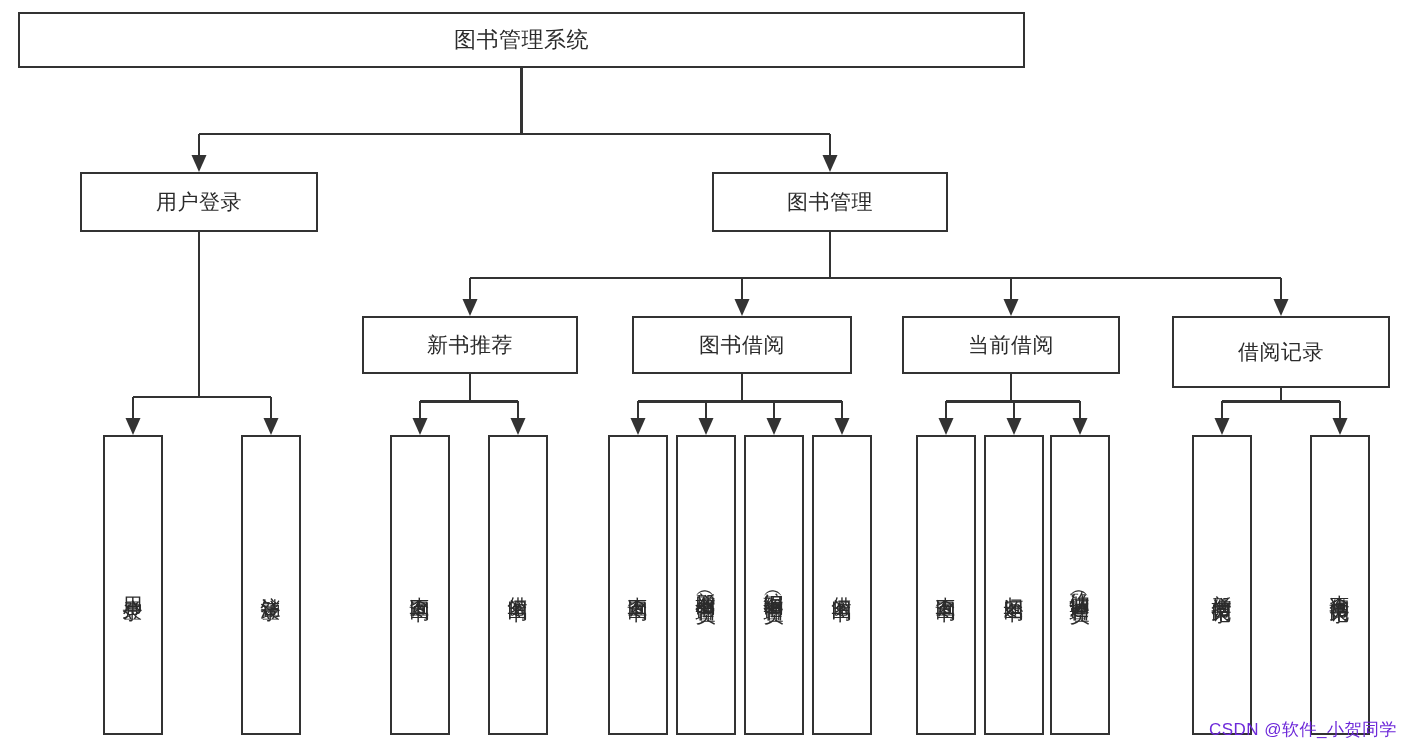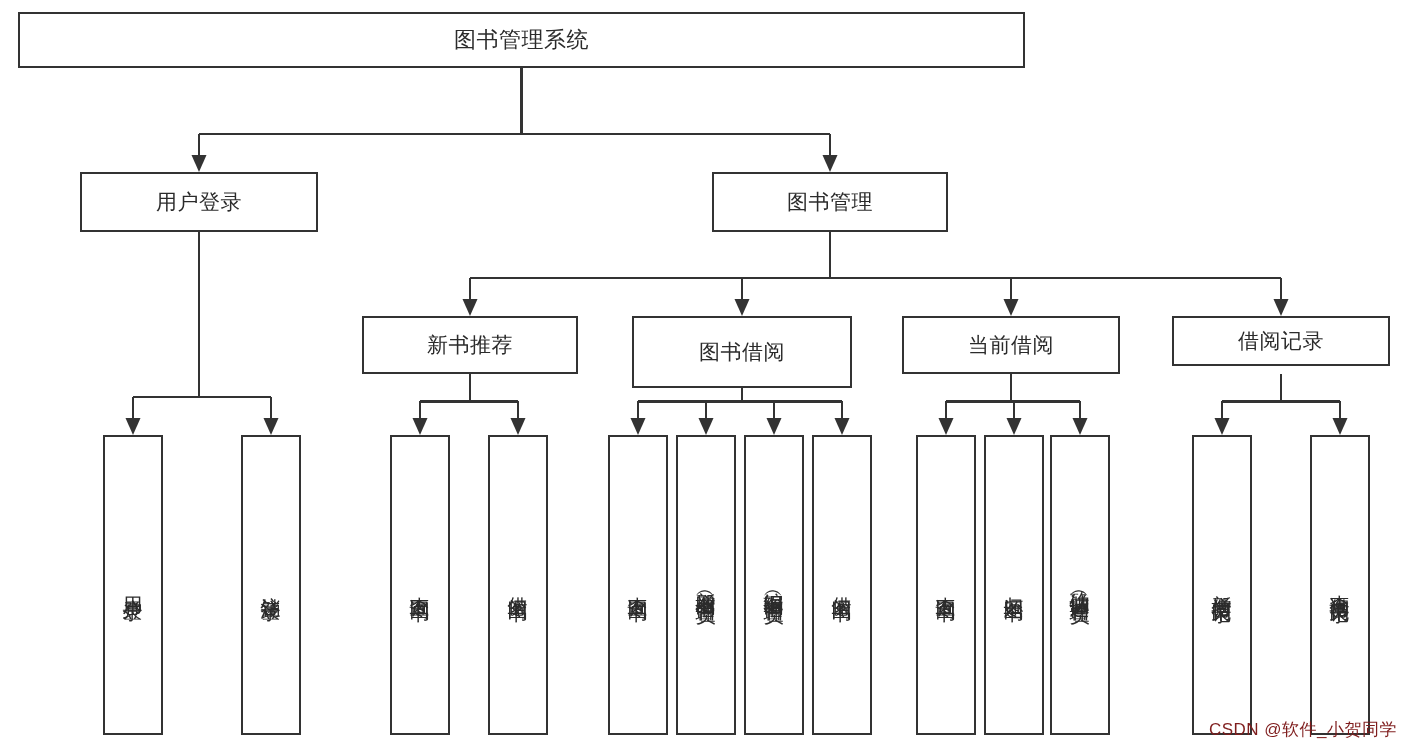--- a/index.html
+++ b/index.html
@@ -49,21 +49,21 @@
     letter-spacing: 2px;
     line-height: 1;
   }
   .node.root .node-label {
     font-size: 22px;
   }
   .watermark {
     position: absolute;
     right: 8px;
     bottom: 6px;
-    color: #7f1d1d;
+    color: #6d28d9;
     font-size: 17px;
     letter-spacing: 0.5px;
     white-space: nowrap;
     user-select: none;
   }
 </style>
 </head>
 <body>
 
 <div id="canvas">
@@ -127,27 +127,27 @@
       </div>
       <div class="node" style="left: 80px; top: 172px; width: 238px; height: 60px; border-color: rgb(51, 51, 51); background: rgb(255, 255, 255);">
         <span class="node-label" style="color: rgb(43, 43, 43);">用户登录</span>
       </div>
       <div class="node" style="left: 712px; top: 172px; width: 236px; height: 60px; border-color: rgb(51, 51, 51); background: rgb(255, 255, 255);">
         <span class="node-label" style="color: rgb(43, 43, 43); text-align: center;">图书管理</span>
       </div>
       <div class="node" style="left: 362px; top: 316px; width: 216px; height: 58px; border-color: rgb(51, 51, 51); background: rgb(255, 255, 255);">
         <span class="node-label" style="color: rgb(43, 43, 43);">新书推荐</span>
       </div>
-      <div class="node" style="left: 632px; top: 316px; width: 220px; height: 72px; border-color: rgb(51, 51, 51); background: rgb(255, 255, 255);">
+      <div class="node" style="left: 632px; top: 316px; width: 220px; height: 58px; border-color: rgb(51, 51, 51); background: rgb(255, 255, 255);">
         <span class="node-label" style="color: rgb(43, 43, 43);">图书借阅</span>
       </div>
       <div class="node" style="left: 902px; top: 316px; width: 218px; height: 58px; border-color: rgb(51, 51, 51); background: rgb(255, 255, 255); justify-content: center;">
         <span class="node-label" style="color: rgb(43, 43, 43);">当前借阅</span>
       </div>
-      <div class="node" style="left: 1172px; top: 316px; width: 218px; height: 50px; border-color: rgb(51, 51, 51); background: rgb(255, 255, 255);">
+      <div class="node" style="left: 1172px; top: 316px; width: 218px; height: 72px; border-color: rgb(51, 51, 51); background: rgb(255, 255, 255);">
         <span class="node-label" style="color: rgb(43, 43, 43);">借阅记录</span>
       </div>
       <div class="node vertical" style="left: 103px; top: 435px; width: 60px; height: 300px; border-color: rgb(51, 51, 51); background: rgb(255, 255, 255);">
         <span class="node-label" style="color: rgb(43, 43, 43);">用户登录</span>
       </div>
       <div class="node vertical" style="left: 241px; top: 435px; width: 60px; height: 300px; border-color: rgb(51, 51, 51); background: rgb(255, 255, 255);">
         <span class="node-label" style="color: rgb(43, 43, 43);">注销登录</span>
       </div>
       <div class="node vertical" style="left: 390px; top: 435px; width: 60px; height: 300px; border-color: rgb(51, 51, 51); background: rgb(255, 255, 255);">
         <span class="node-label" style="color: rgb(43, 43, 43);">查询图书</span>

